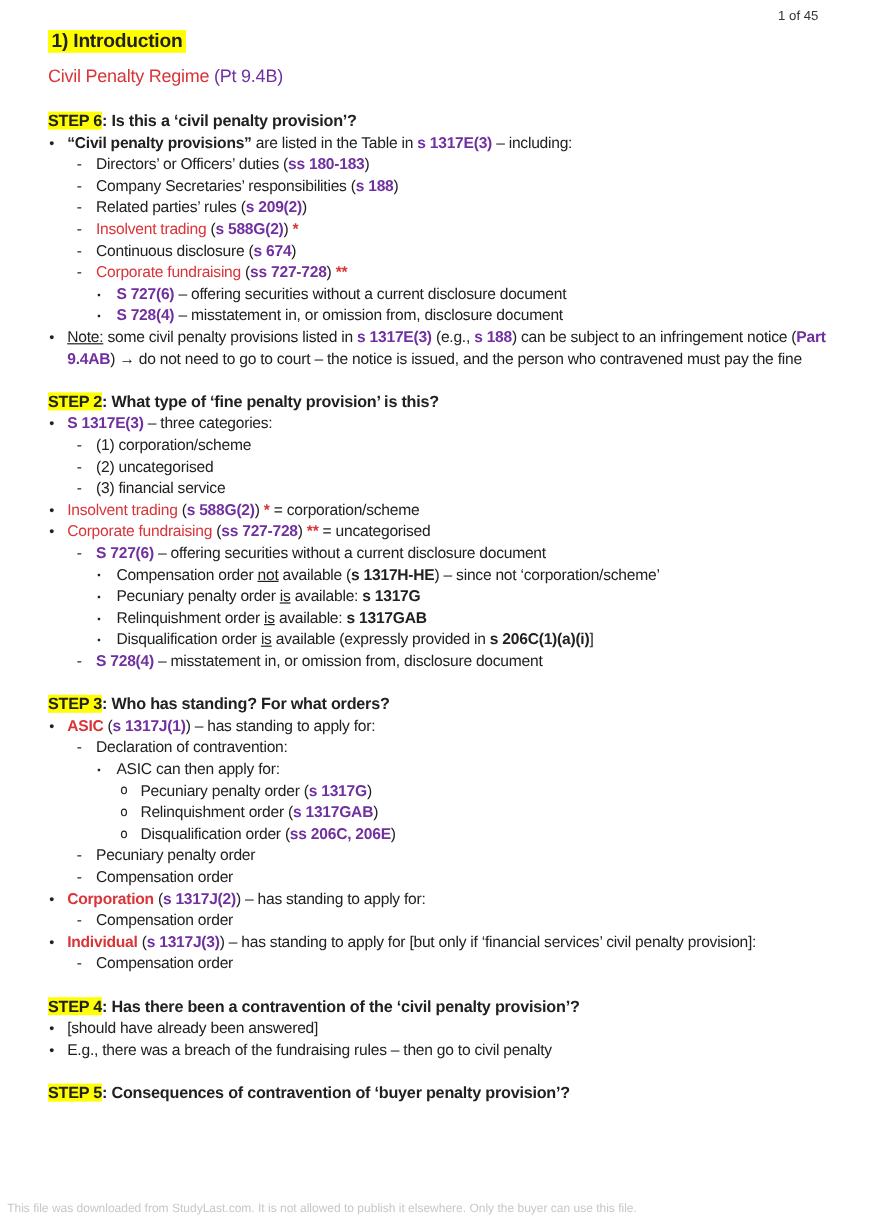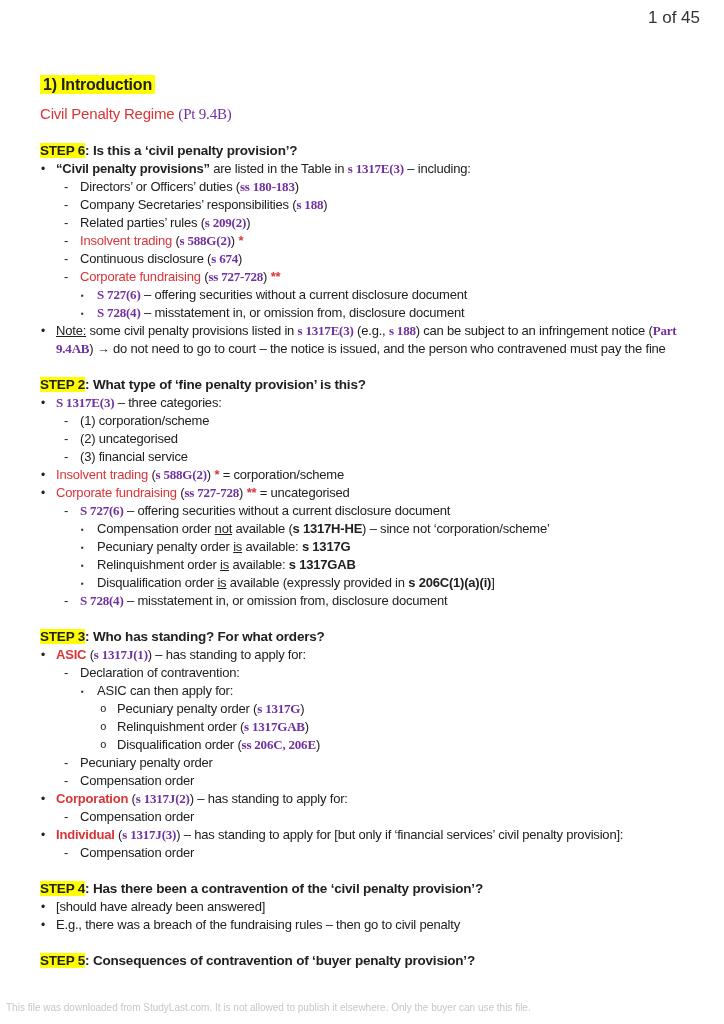--- a/index.html
+++ b/index.html
@@ -13,29 +13,28 @@
   html,body{background:#fff;}
   .page{
     position:relative;
     width:724px;height:1024px;
     background:#ffffff;
     overflow:hidden;
     font-family:"Liberation Sans","DejaVu Sans",sans-serif;
     color:var(--ink);
   }
   .page-number{
-    position:absolute;top:8px;right:24px;
-    font-size:17px;color:#333;
+    position:absolute;top:8px;right:42px;
+    font-size:11px;color:#333;
   }
   .doc-body{
-    padding:58px 30px 0 40px;
+    padding:24px 30px 0 40px;
     font-size:13px;
     letter-spacing:-0.2px;
     line-height:18px;
-    margin-top:16px;
   }
   .para{position:relative;min-height:18px;}
   .para .marker{position:absolute;color:var(--ink);}
   .title{
     font-size:16px;font-weight:700;line-height:22px;margin-bottom:8px;
   }
   .title .st-h{padding:1px 3px;}
   .subtitle{
     font-size:15px;line-height:20px;margin-bottom:12px;font-weight:500;
   }
@@ -47,21 +46,21 @@
   .lv0 .marker{left:1px;font-size:12px;}
   .lv1{padding-left:40px;}
   .lv1 .marker{left:24px;}
   .lv2{padding-left:57px;}
   .lv2 .marker{left:41px;font-size:8px;top:1px;line-height:18px;}
   .lv3{padding-left:77px;}
   .lv3 .marker{left:60px;font-size:11px;font-family:"DejaVu Sans Mono",monospace;}
   .st-b{font-weight:700;}
   .st-u{text-decoration:underline;}
   .st-r{color:var(--red);}
-  .st-p{color:var(--purple);font-family:Liberation Serif, serif;}
+  .st-p{color:var(--purple);}
   .st-h{background:var(--hl);}
   .footer{
     position:absolute;left:6px;right:2px;bottom:8px;
     color:var(--footer);
     font-size:10px;line-height:16px;
     white-space:nowrap;overflow:hidden;
   }
 </style>
 </head>
 <body>

